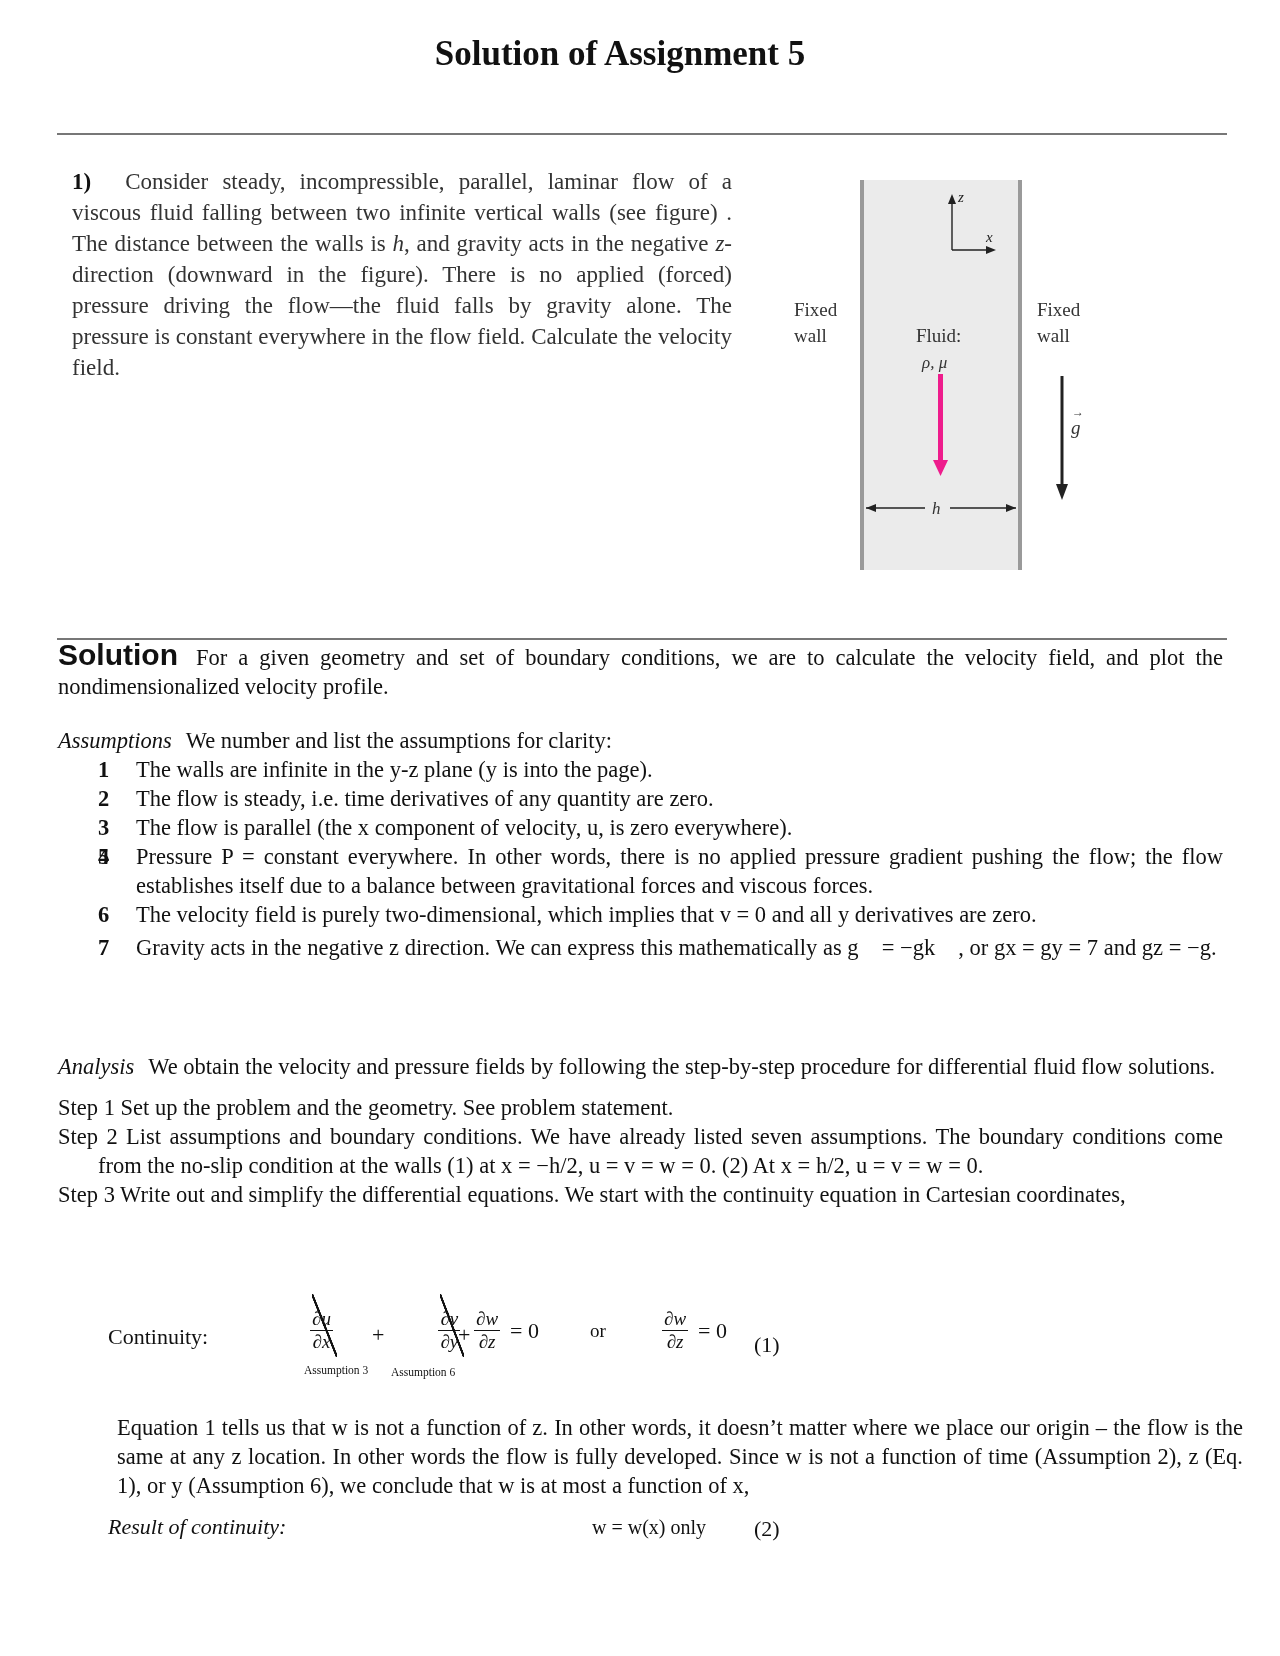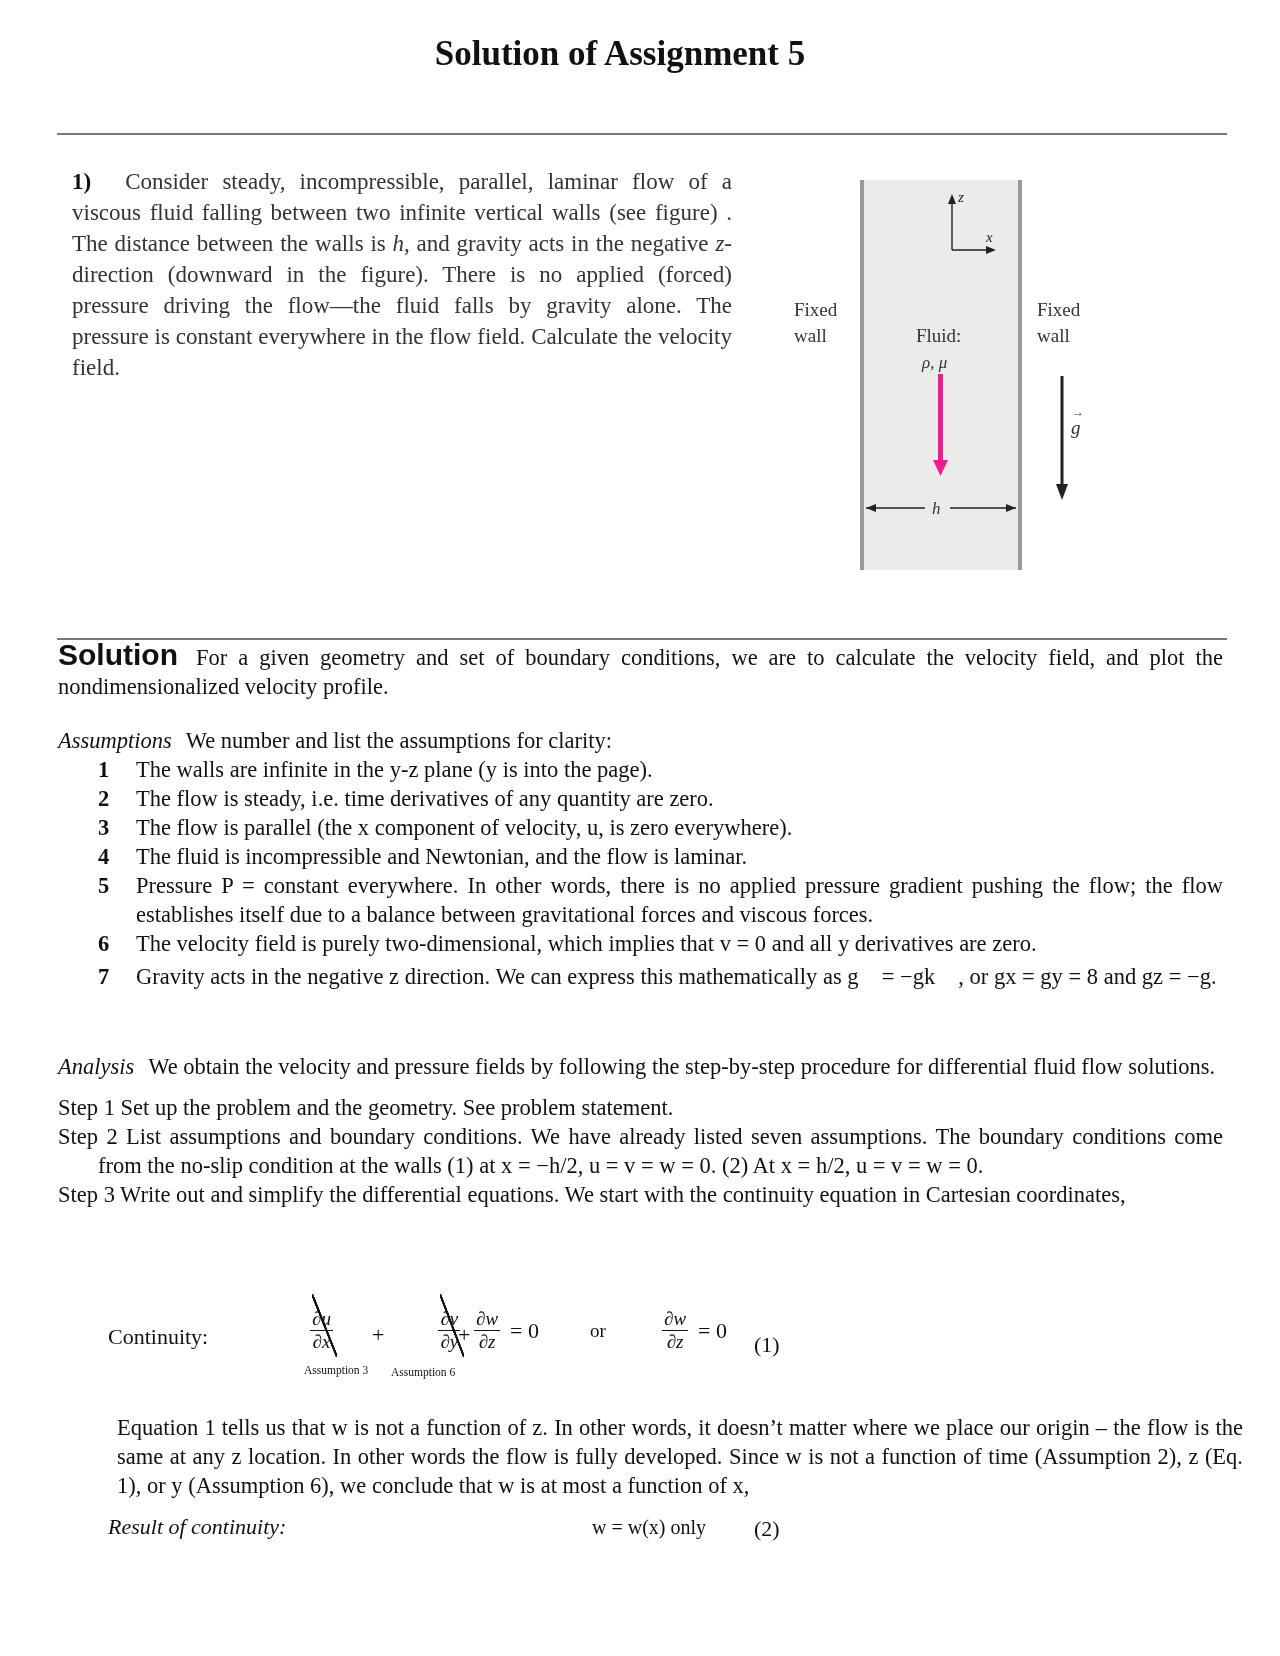--- a/index.html
+++ b/index.html
@@ -87,24 +87,24 @@
 <div class="abs p" style="left:58px; top:640px; width:1165px;">
   <span class="sol-head">Solution</span><span>For a given geometry and set of boundary conditions, we are to calculate the velocity field, and plot the nondimensionalized velocity profile.</span>
 </div>
 
 <div class="abs p" style="left:58px; top:726px; width:1165px;">
   <div><span class="ital-head">Assumptions</span><span>We number and list the assumptions for clarity:</span></div>
   <ul class="alist">
     <li><span class="n">1</span><span>The walls are infinite in the y-z plane (y is into the page).</span></li>
     <li><span class="n">2</span><span>The flow is steady, i.e. time derivatives of any quantity are zero.</span></li>
     <li><span class="n">3</span><span>The flow is parallel (the x component of velocity, u, is zero everywhere).</span></li>
-    <li><span class="n">4</span><span>The fluid is incompressible and Newtonian, and the flow is laminar.</span></li>
+    <li><span class="n">4</span></li>
     <li><span class="n">5</span><span>Pressure P = constant everywhere. In other words, there is no applied pressure gradient pushing the flow; the flow establishes itself due to a balance between gravitational forces and viscous forces.</span></li>
     <li><span class="n">6</span><span>The velocity field is purely two-dimensional, which implies that v = 0 and all y derivatives are zero.</span></li>
-    <li style="line-height:37px;"><span class="n">7</span><span>Gravity acts in the negative z direction. We can express this mathematically as g⃗ = −gk⃗ , or gx = gy = 8 and gz = −g.</span></li>
+    <li style="line-height:37px;"><span class="n">7</span><span>Gravity acts in the negative z direction. We can express this mathematically as g⃗ = −gk⃗ , or gx = gy = 7 and gz = −g.</span></li>
   </ul>
 </div>
 
 <div class="abs p" style="left:58px; top:1052px; width:1165px;">
   <div><span class="ital-head">Analysis</span><span>We obtain the velocity and pressure fields by following the step-by-step procedure for differential fluid flow solutions.</span></div>
   <div style="height:12px;"></div>
   <div class="hang"><span class="step-b">Step 1</span> <span>Set up the problem and the geometry. See problem statement.</span></div>
   <div class="hang"><span class="step-b">Step 2</span> <span>List assumptions and boundary conditions. We have already listed seven assumptions. The boundary conditions come from the no-slip condition at the walls (1) at x = −h/2, u = v = w = 0. (2) At x = h/2, u = v = w = 0.</span></div>
   <div class="hang"><span class="step-b">Step 3</span> <span>Write out and simplify the differential equations. We start with the continuity equation in Cartesian coordinates,</span></div>
 </div>

